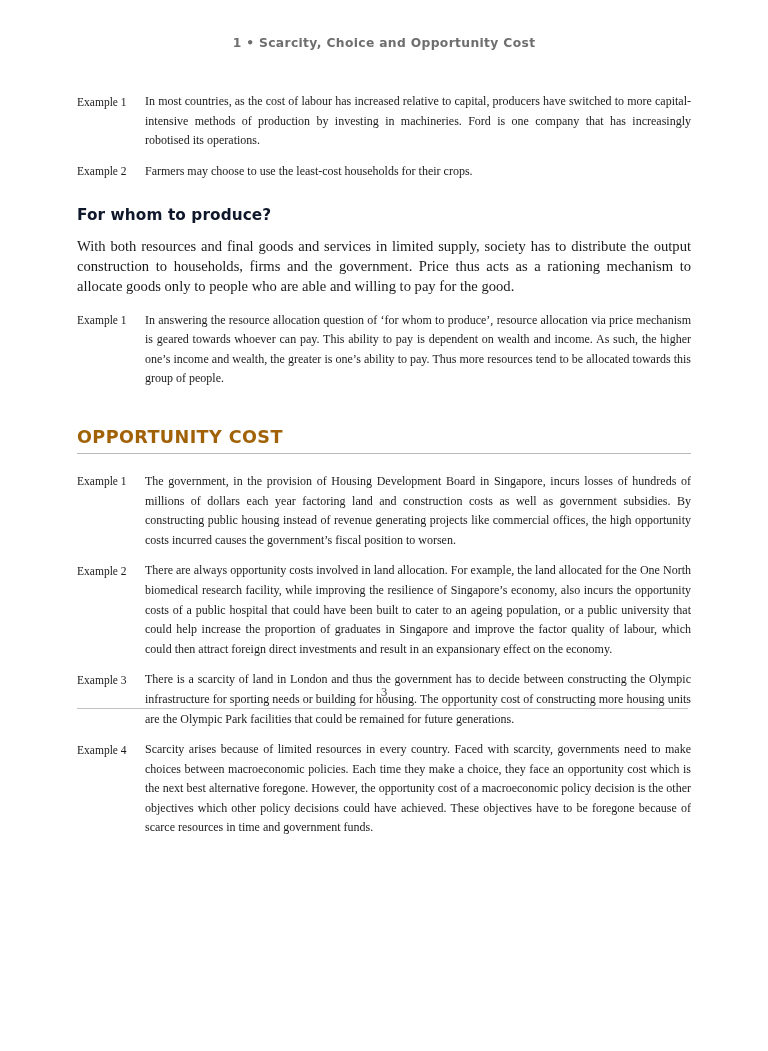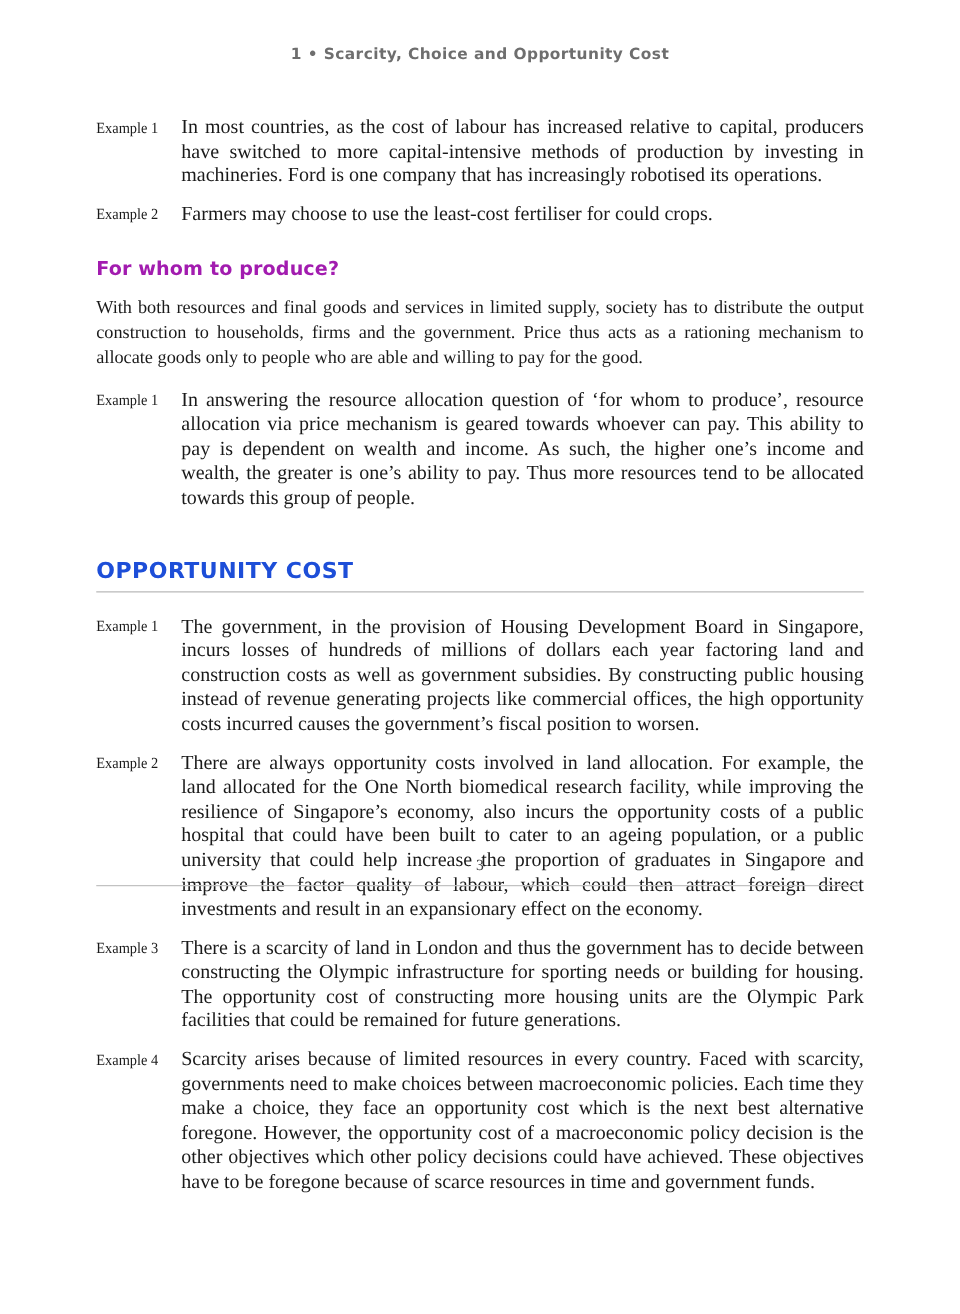--- a/index.html
+++ b/index.html
@@ -58,39 +58,39 @@
     color: #1a1a1a;
     font-family: "Liberation Serif", "DejaVu Serif", serif;
     font-stretch: condensed;
     transform: scaleX(0.93);
     transform-origin: left center;
     white-space: nowrap;
     padding-top: 0.5px;
   }
   .example-text {
     flex: 1 1 auto;
-    font-size: 16px;
+    font-size: 12px;
     line-height: 19.6px;
     text-align: justify;
   }
   .example-text.no-justify { text-align: left; }
   
   .sub-heading {
     font-family: "DejaVu Sans", "Liberation Sans", sans-serif;
     font-weight: bold;
     font-size: 15.3px;
-    color: #a21caf;
+    color: #0f172a;
     margin: 0;
     letter-spacing: 0.1px;
   }
   .section-heading {
     font-family: "DejaVu Sans", "Liberation Sans", sans-serif;
     font-weight: bold;
     font-size: 17.6px;
-    color: #1d4ed8;
+    color: #a16207;
     letter-spacing: 0.4px;
     margin: 0;
   }
   .section-rule {
     height: 1px;
     background: #b9b9b9;
     margin-top: 6px;
     width: 100%;
   }
   
@@ -138,21 +138,21 @@
 
   <div class="sp-1"></div>
 
   <div class="examples">
     <div class="example-row">
       <div class="example-label">Example 1</div>
       <div class="example-text">In most countries, as the cost of labour has increased relative to capital, producers have switched to more capital-intensive methods of production by investing in machineries. Ford is one company that has increasingly robotised its operations.</div>
     </div>
     <div class="example-row">
       <div class="example-label">Example 2</div>
-      <div class="example-text no-justify">Farmers may choose to use the least-cost fertiliser for could crops.</div>
+      <div class="example-text no-justify">Farmers may choose to use the least-cost households for their crops.</div>
     </div>
   </div>
 
   <div class="sp-2"></div>
 
   <h2 class="sub-heading">For whom to produce?</h2>
 
   <div class="sp-3"></div>
 
   <p class="body-para">With both resources and final goods and services in limited supply, society has to distribute the output construction to households, firms and the government. Price thus acts as a rationing mechanism to allocate goods only to people who are able and willing to pay for the good.</p>

